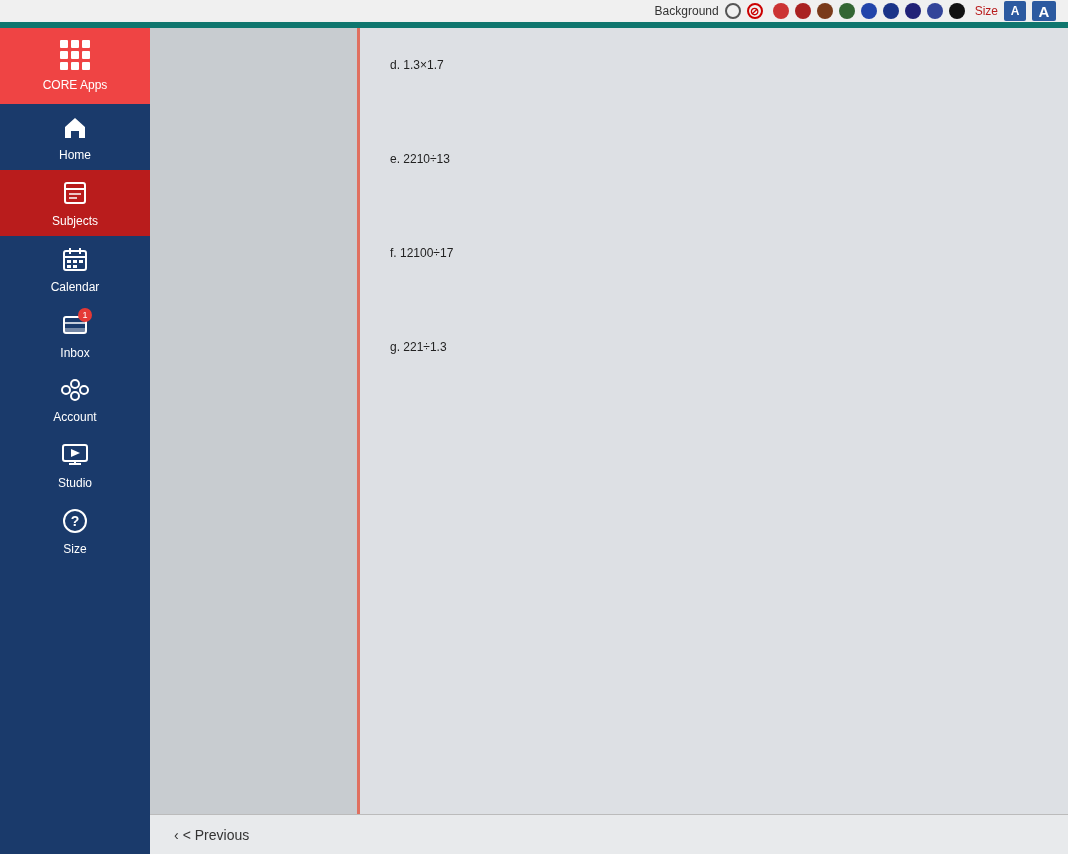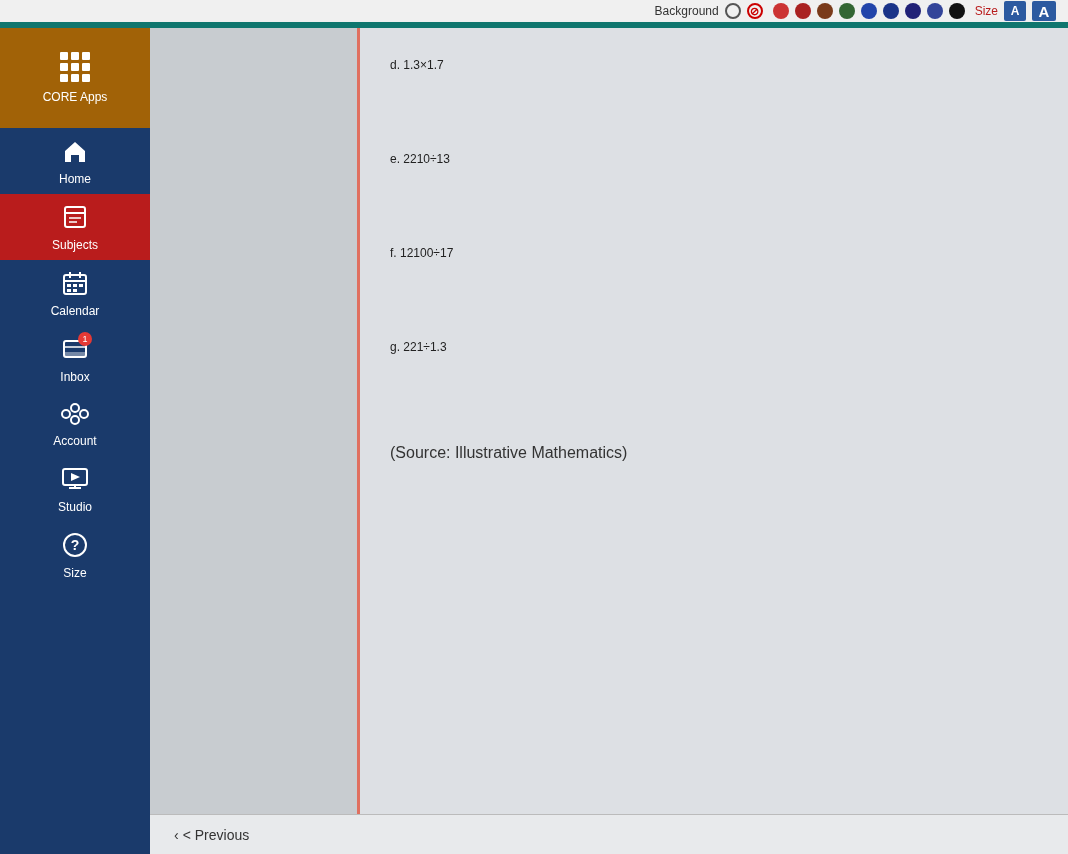--- a/index.html
+++ b/index.html
@@ -134,22 +134,22 @@
       color: white;
       border-radius: 50%;
       width: 14px;
       height: 14px;
       font-size: 9px;
       display: flex;
       align-items: center;
       justify-content: center;
     }
     .core-apps-item {
-      background: #a16207;
-      padding: 24px 0;
+      background: #ef4444;
+      padding: 12px 0;
     }
     .core-apps-grid {
       display: grid;
       grid-template-columns: repeat(3, 8px);
       gap: 3px;
       margin-bottom: 4px;
     }
     .core-apps-dot {
       width: 8px;
       height: 8px;
@@ -369,21 +369,20 @@
       <div class="right-panel">
 
         <div class="math-problem"><span>d. 1.3×1.7</span></div>
 
         <div class="math-problem"><span>e. 2210÷13</span></div>
 
         <div class="math-problem"><span>f. 12100÷17</span></div>
 
         <div class="math-problem"><span>g. 221÷1.3</span></div>
 
-        <div class="source-text">(Source: Illustrative Mathematics)</div>
 
       </div>
     </div>
 
     <div class="bottom-nav">
       <div class="nav-btn">
         <span class="chevron">‹</span>
         <span>&lt; Previous</span>
       </div>
     </div>

